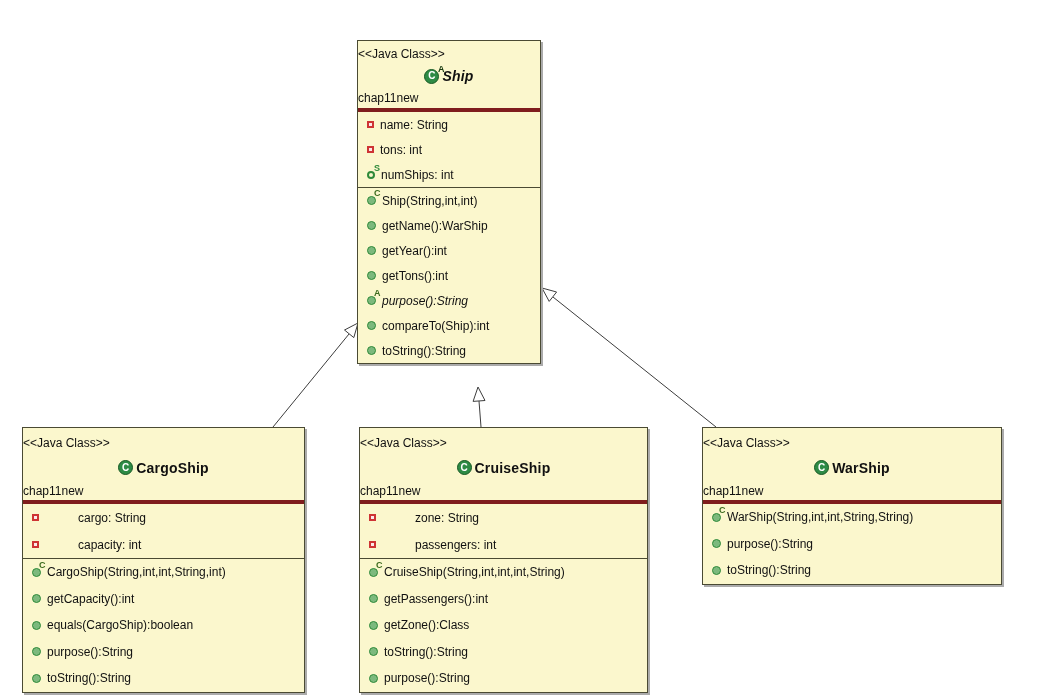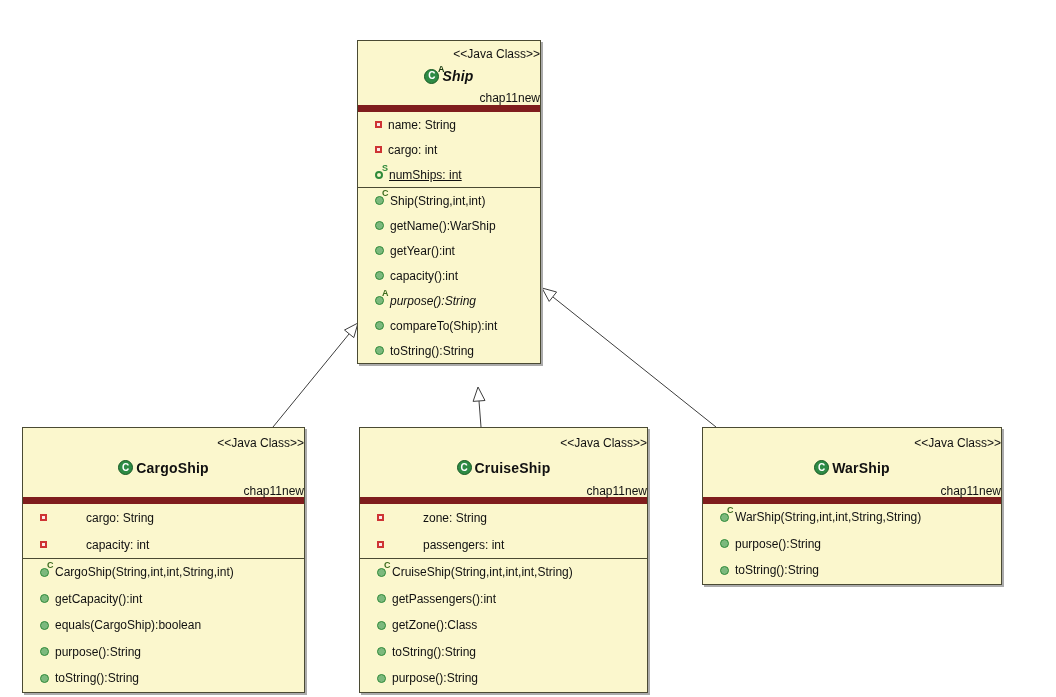--- a/index.html
+++ b/index.html
@@ -1,29 +1,29 @@
 <!DOCTYPE html>
 <html><head>
 <meta charset="utf-8">
 <style>
   html,body { margin:0; padding:0; background:#ffffff; font-family:"Liberation Sans",sans-serif; }
   #canvas { position:relative; width:1056px; height:697px; background:#ffffff; overflow:hidden; }
 
   .cls { position:absolute; background:#FBF7CD; border:1px solid #4a4a33;
          box-shadow:2px 2px 0 #ababab; box-sizing:border-box; color:#101010; }
 
-  .hdr { text-align:right; border-bottom:7px solid #7f1d1d; box-sizing:border-box; }
+  .hdr { text-align:left; border-bottom:4px solid #7f1d1d; box-sizing:border-box; }
   .stereo { font-size:12px; }
   .cname-line { display:flex; justify-content:center; align-items:center; gap:3px; }
   .cname { font-weight:bold; font-size:14px; letter-spacing:0.2px; }
-  .pkg { font-size:12px;padding-left:16px; }
+  .pkg { font-size:12px; }
 
   .sec { box-sizing:border-box; }
   .sec.attrs { border-bottom:1px solid #4a4a33; }
-  .row { display:flex; align-items:center; gap:6px; padding-left:17px; font-size:12px; white-space:nowrap; }
+  .row { display:flex; align-items:center; gap:6px; padding-left:9px; font-size:12px; white-space:nowrap; }
 
   
   #ship { left:357px; top:40px; width:184px; }
   #ship .hdr { height:71px; padding-top:3px; }
   #ship .stereo { line-height:20px; }
   #ship .cname-line { height:24px; }
   #ship .pkg { line-height:21px; }
   #ship .row { height:25px; }
 
   
@@ -43,21 +43,21 @@
   .ic-priv { width:3px; height:3px; background:#fbe9e9; border:2px solid #ce3434; }
   .ic-stat { width:4px; height:4px; border-radius:50%; border:2px solid #2f8a3a; background:transparent; }
   .sup { position:absolute; top:-7px; left:7px; font-size:9px; font-weight:bold; line-height:1; color:#3c6b1e; }
   .sup.s-green { color:#2f8a3a; }
 
   .cicon { position:relative; width:13px; height:13px; border-radius:50%; background:#2e8b45;
            border:1px solid #175a24; color:#ffffff; font-size:10px; font-weight:bold;
            display:flex; align-items:center; justify-content:center; line-height:1; flex:0 0 auto; }
   .csup { position:absolute; top:-5px; right:-6px; font-size:9px; font-weight:bold; color:#173a10; line-height:1; }
 
-  .ul { text-decoration:underline; }
+  .ul { }
   .it { font-style:italic; }
   .abstract-name { font-style:italic; }
 
   svg.edges { position:absolute; left:0; top:0; }
   svg.edges line { stroke:#3d3d3d; stroke-width:1; }
   svg.edges polygon { fill:#ffffff; stroke:#3d3d3d; stroke-width:1; }
 </style>
 </head>
 <body>
 
@@ -94,21 +94,21 @@
       <div class="row">
         <span class="icw">
             <span class="ic-priv"></span>
           </span>
         <span>name: String</span>
       </div>
       <div class="row">
         <span class="icw">
             <span class="ic-priv"></span>
           </span>
-        <span>cargo: int</span>
+        <span>tons: int</span>
       </div>
       <div class="row">
         <span class="icw">
             <span class="ic-stat"></span>
           <span class="sup s-green">S</span>
           </span>
         <span class="ul">numShips: int</span>
       </div>
     </div>
     <div class="sec methods">
@@ -128,21 +128,21 @@
       <div class="row">
         <span class="icw">
             <span class="ic-pub"></span>
           </span>
         <span>getYear():int</span>
       </div>
       <div class="row">
         <span class="icw">
             <span class="ic-pub"></span>
           </span>
-        <span>capacity():int</span>
+        <span>getTons():int</span>
       </div>
       <div class="row">
         <span class="icw">
             <span class="ic-pub"></span>
           <span class="sup">A</span>
           </span>
         <span class="it">purpose():String</span>
       </div>
       <div class="row">
         <span class="icw">

